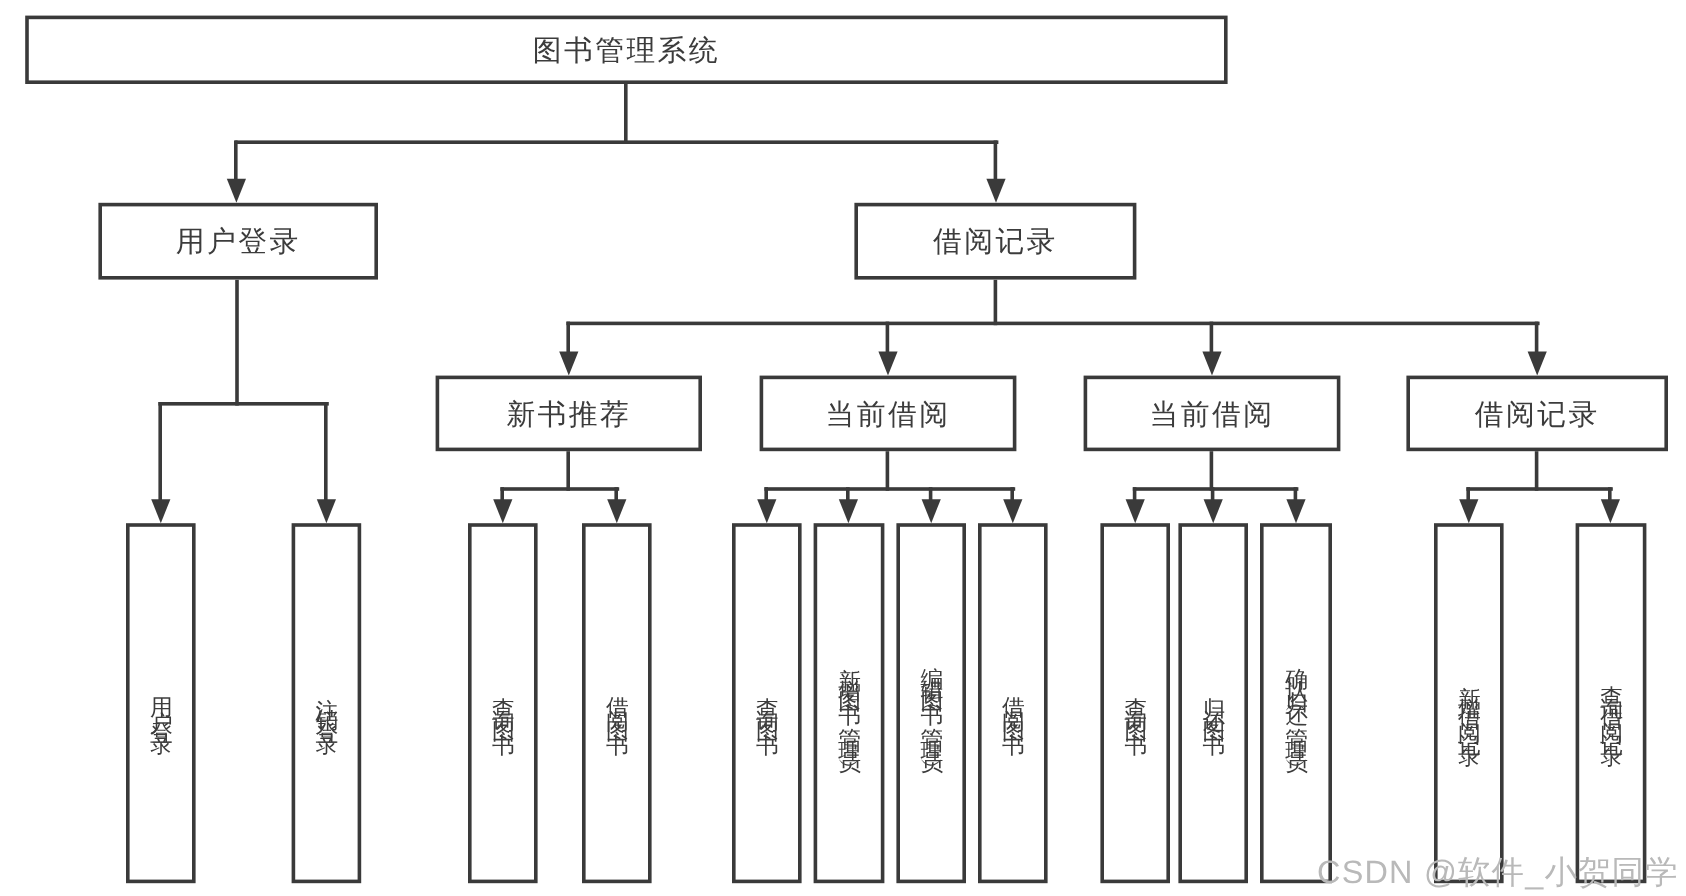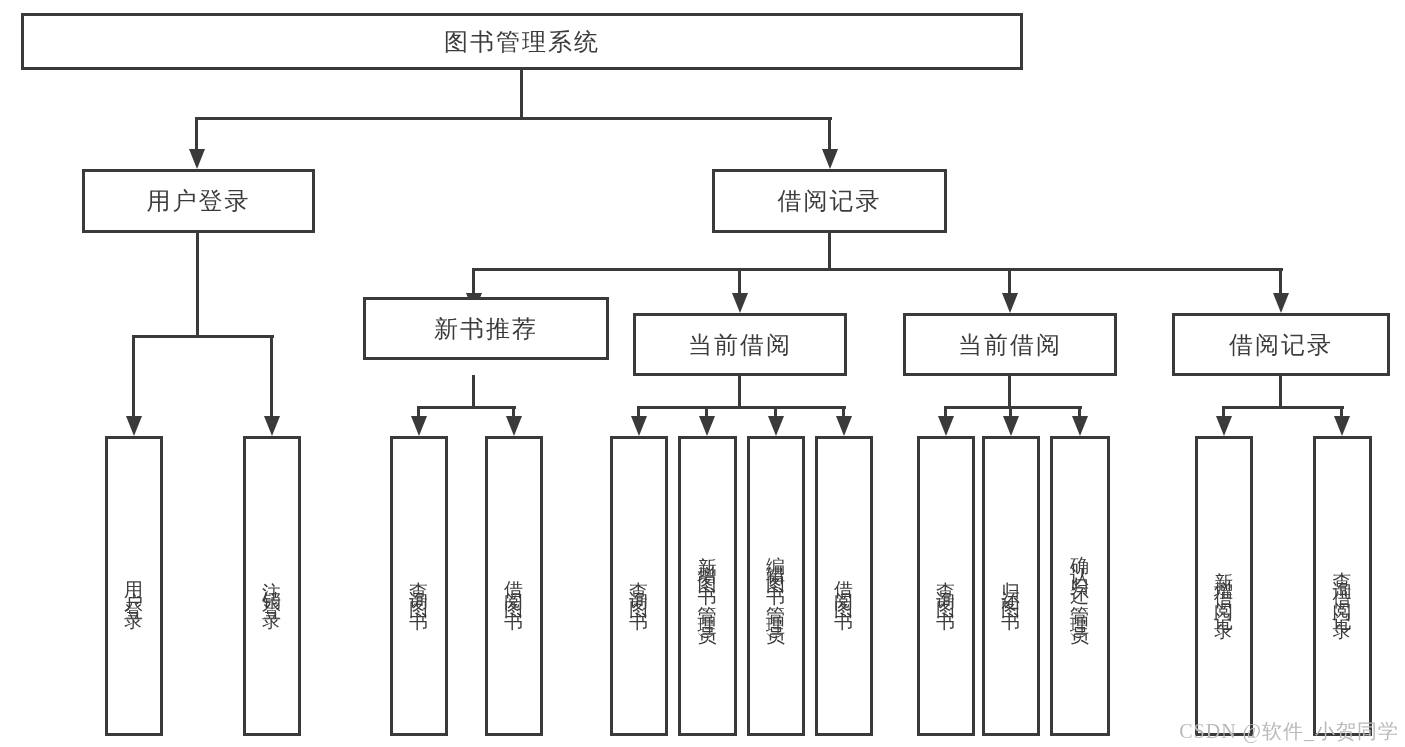--- a/index.html
+++ b/index.html
@@ -61,25 +61,24 @@
     width: 0; height: 0;
     border-left: 8px solid transparent;
     border-right: 8px solid transparent;
     border-top: 20px solid #3a3a3a;
     z-index: 1;
   }
   .watermark {
     position: absolute;
     right: 6px;
     bottom: 2px;
-    font-size: 20px;
+    font-size: 27px;
     color: #b9b9b9;
     letter-spacing: 1px;
     z-index: 3;
-    font-family: Liberation Serif, serif;
   }
 </style>
 </head>
 <body>
 
 <div id="stage">
 
   <div class="box" style="left:21px; top:13px; width:1002px; height:57px;">
     <span>图书管理系统</span>
   </div>
@@ -109,21 +108,21 @@
   <div class="hline" style="left:472px; top:268px; width:811px;"></div>
   <div class="vline" style="left:472px; top:268px; height:28px;"></div>
   <div class="arrow" style="left:466px; top:293px;"></div>
   <div class="vline" style="left:738px; top:268px; height:28px;"></div>
   <div class="arrow" style="left:732px; top:293px;"></div>
   <div class="vline" style="left:1008px; top:268px; height:28px;"></div>
   <div class="arrow" style="left:1002px; top:293px;"></div>
   <div class="vline" style="left:1279px; top:268px; height:28px;"></div>
   <div class="arrow" style="left:1273px; top:293px;"></div>
 
-  <div class="box" style="left:363px; top:297px; width:246px; height:63px;">
+  <div class="box" style="left:363px; top:313px; width:222px; height:63px;">
     <span>新书推荐</span>
   </div>
   <div class="box" style="left:633px; top:313px; width:214px; height:63px;">
     <span>当前借阅</span>
   </div>
   <div class="box" style="left:1172px; top:313px; width:218px; height:63px;">
     <span>借阅记录</span>
   </div>
   <div class="box" style="left:903px; top:313px; width:214px; height:63px;">
     <span>当前借阅</span>

